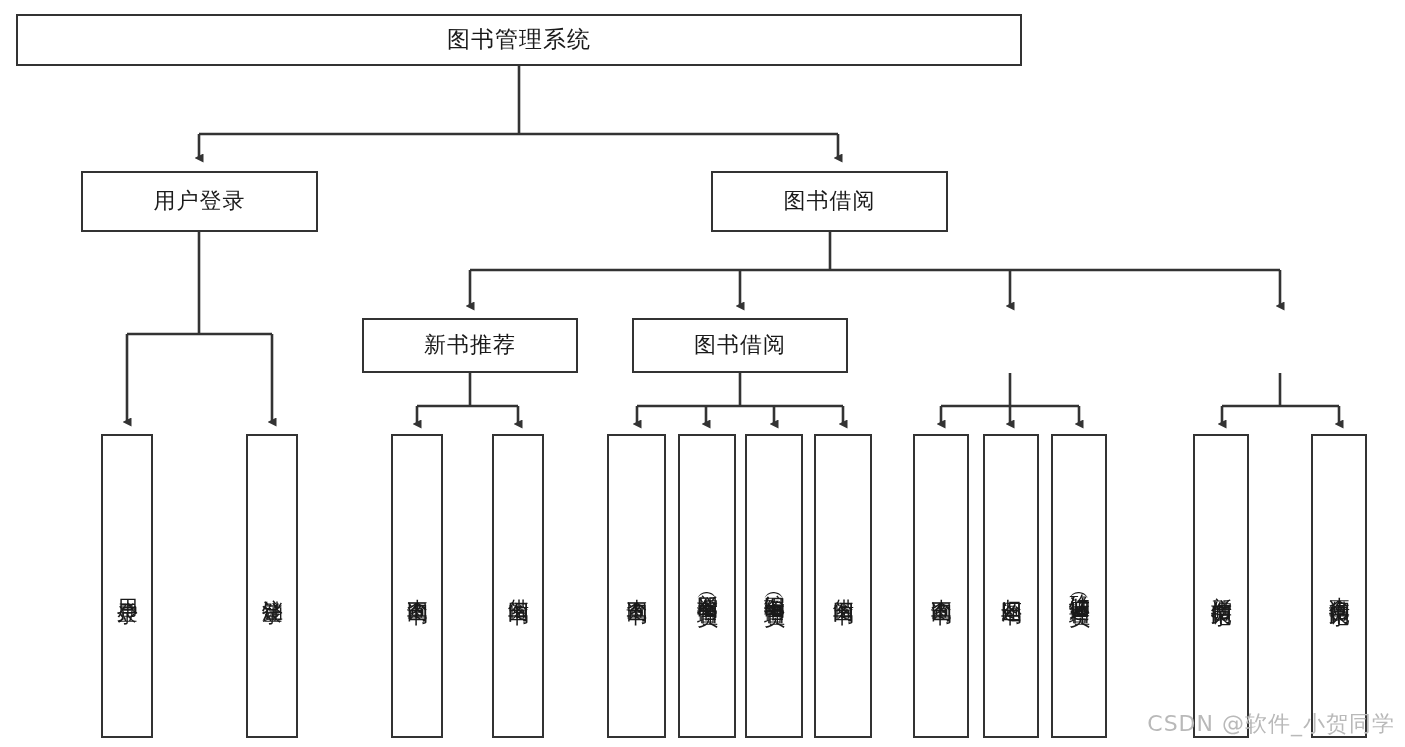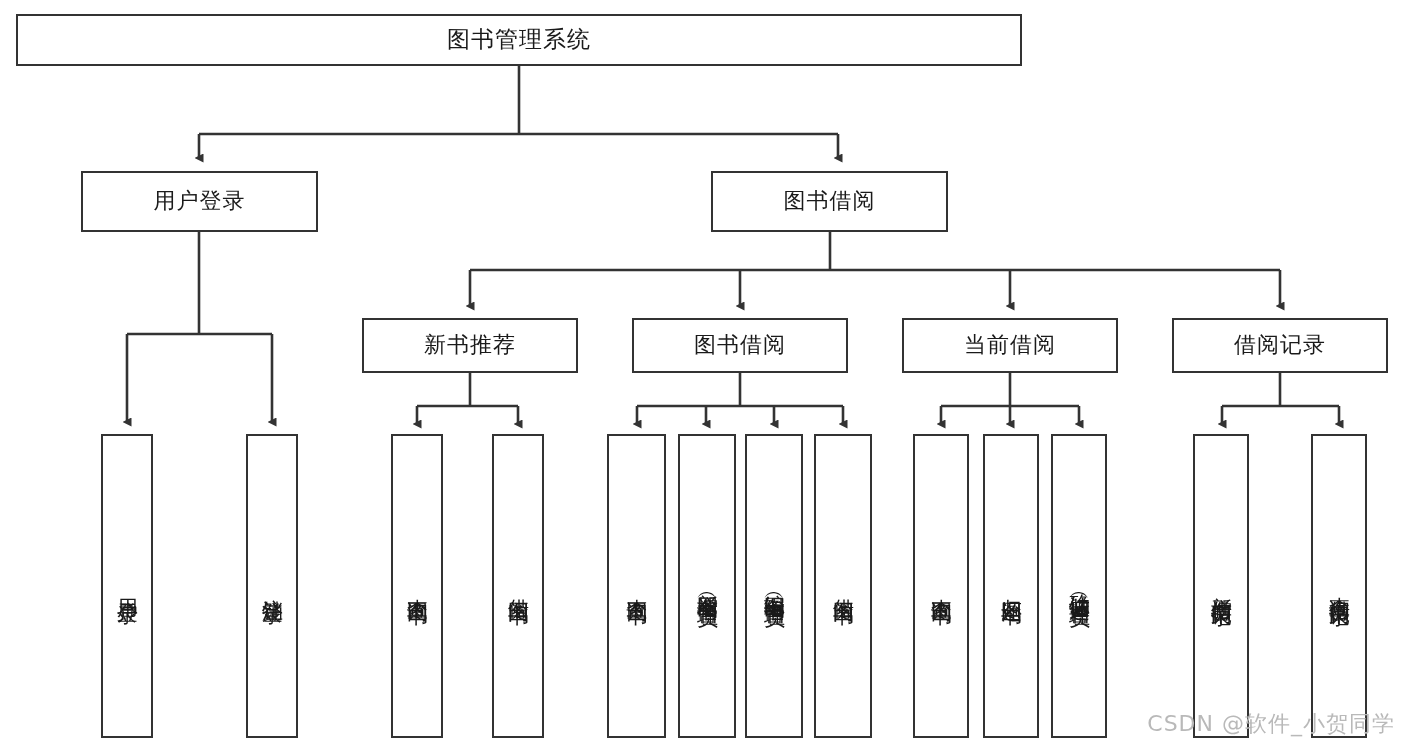--- a/index.html
+++ b/index.html
@@ -130,26 +130,20 @@
   <div class="node horiz" style="left:711px;top:171px;width:237px;height:61px;">
     <span>图书借阅</span>
   </div>
 
   <div class="node horiz" style="left:362px;top:318px;width:216px;height:55px;text-align:right;">
     <span>新书推荐</span>
   </div>
   <div class="node horiz" style="left:632px;top:318px;width:216px;height:55px;">
     <span>图书借阅</span>
   </div>
-  <div class="node horiz" style="left:902px;top:318px;width:216px;height:55px;">
-    <span>当前借阅</span>
-  </div>
-  <div class="node horiz" style="left:1172px;top:318px;width:216px;height:55px;">
-    <span>借阅记录</span>
-  </div>
 
   <div class="node vert" style="left:101px;top:434px;width:52px;height:304px;">
     <span class="vtxt">用户登录</span>
   </div>
   <div class="node vert" style="left:246px;top:434px;width:52px;height:304px;">
     <span class="vtxt">注销登录</span>
   </div>
 
   <div class="node vert" style="left:391px;top:434px;width:52px;height:304px;">
     <span class="vtxt">查询图书</span>

